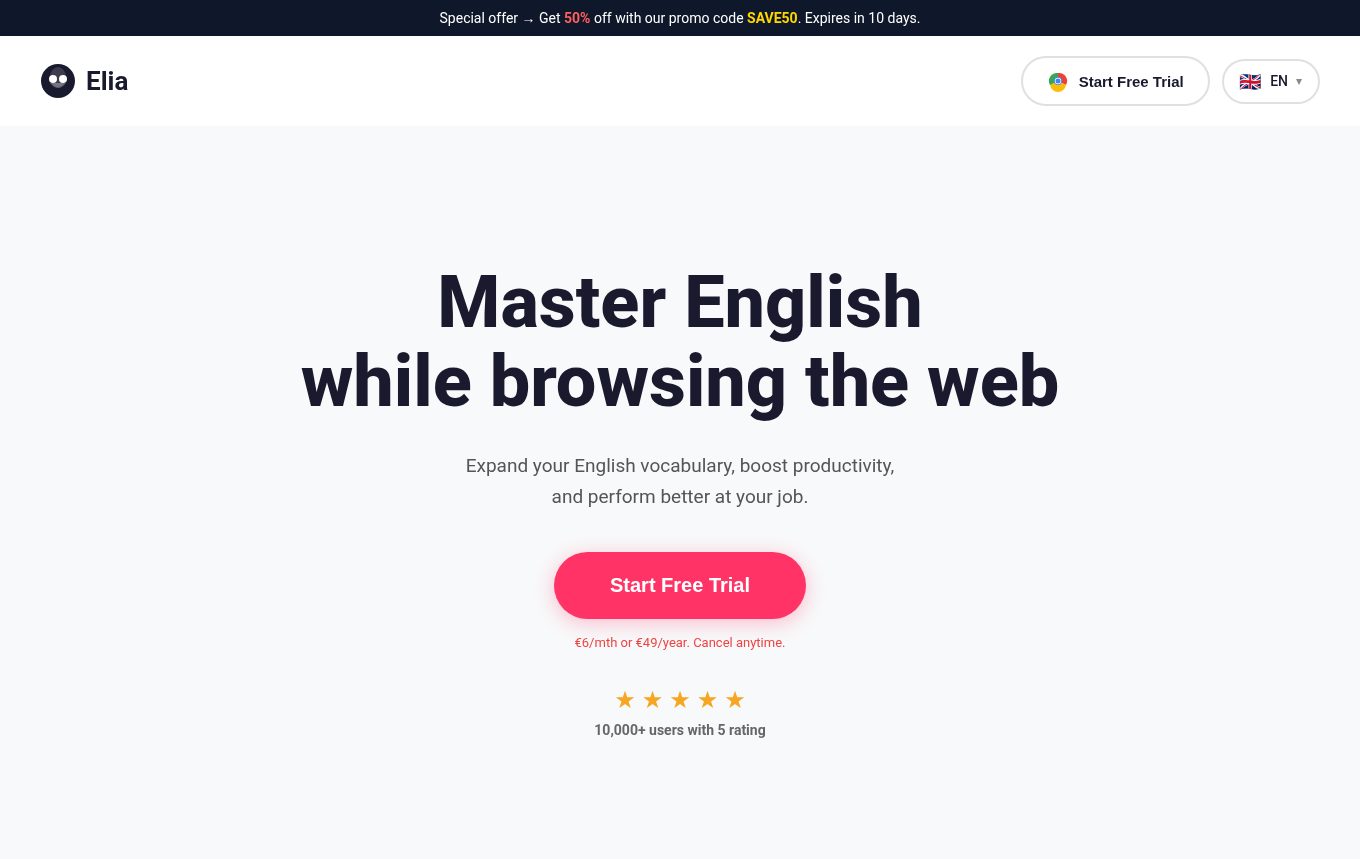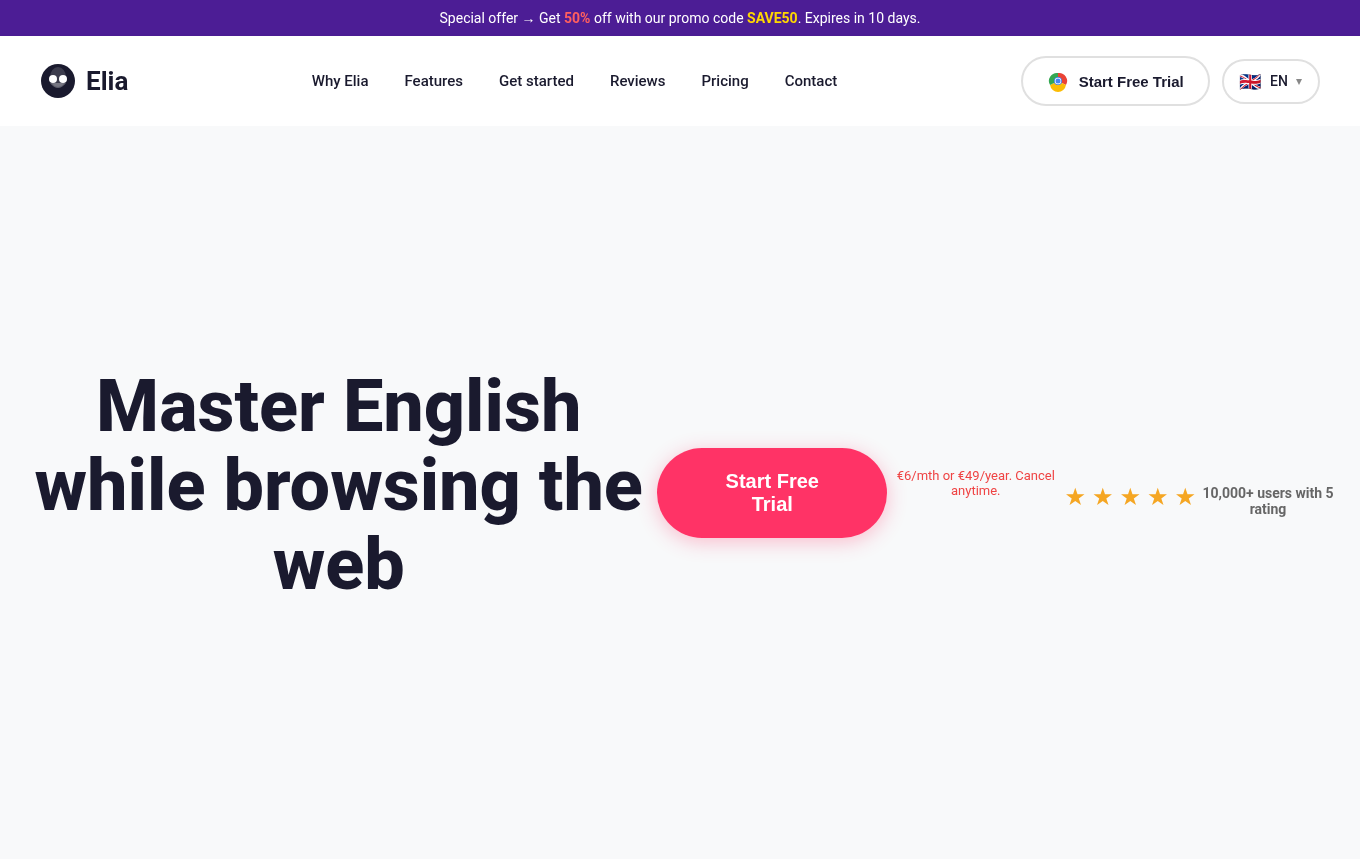--- a/index.html
+++ b/index.html
@@ -1,20 +1,20 @@
 <!DOCTYPE html>
 <html><head>
   <meta charset="utf-8">
   <style>
     * { margin: 0; padding: 0; box-sizing: border-box; }
     body { font-family: -apple-system, BlinkMacSystemFont, 'Segoe UI', Roboto, sans-serif; background: #f8f9fa; color: #1a1a2e; }
 
     
     .top-banner {
-      background: #4c1d95;
+      background: #0f172a;
       color: #fff;
       text-align: center;
       padding: 10px 20px;
       font-size: 14px;
       font-weight: 400;
     }
     .top-banner .highlight-percent { color: #ff5f5f; font-weight: 700; }
     .top-banner .highlight-code { color: #ffd700; font-weight: 700; }
 
     
@@ -86,21 +86,21 @@
       font-weight: 500;
       background: #fff;
     }
     .flag-icon {
       font-size: 18px;
     }
 
     
     .hero {
       display: flex;
-      flex-direction: row;
+      flex-direction: column;
       align-items: center;
       justify-content: center;
       padding: 80px 20px 60px;
       text-align: center;
       background: #f8f9fa;
       min-height: calc(859px - 90px - 40px);
     }
     .hero h1 {
       font-size: 72px;
       font-weight: 800;
@@ -171,28 +171,20 @@
     <svg class="logo-icon" viewBox="0 0 36 36">
       <circle cx="18" cy="18" r="17" fill="#1a1a2e"></circle>
       <ellipse cx="18" cy="14" rx="8" ry="10" fill="#fff" opacity="0.15"></ellipse>
       <path d="M10 20 Q18 30 26 20" fill="#fff" opacity="0.3"></path>
       <circle cx="13" cy="16" r="4" fill="#fff"></circle>
       <circle cx="23" cy="16" r="4" fill="#fff"></circle>
     </svg>
     <span class="logo-text">Elia</span>
   </a>
 
-  <nav>
-    <a href="#">Why Elia</a>
-    <a href="#">Features</a>
-    <a href="#">Get started</a>
-    <a href="#">Reviews</a>
-    <a href="#">Pricing</a>
-    <a href="#">Contact</a>
-  </nav>
 
   <div class="header-right">
     <button class="btn-start-trial-header">
 
       <svg class="chrome-svg" viewBox="0 0 22 22">
         <circle cx="11" cy="11" r="11" fill="#fff"></circle>
 
         <path d="M11 11 L11 3 A8 8 0 0 1 18.93 15 Z" fill="#EA4335"></path>
         <path d="M11 11 L18.93 15 A8 8 0 0 1 3.07 15 Z" fill="#FBBC05"></path>
         <path d="M11 11 L3.07 15 A8 8 0 0 1 11 3 Z" fill="#34A853"></path>
@@ -211,20 +203,24 @@
     </div>
   </div>
 </header>
 
 <section class="hero">
   <h1>
     <span>Master English</span>
     <span class="line2">while browsing the web</span>
   </h1>
 
+  <p class="hero-subtitle">
+    <span>Expand your English vocabulary, boost productivity,</span><br>
+    <span>and perform better at your job.</span>
+  </p>
 
   <button class="btn-start-trial-hero">
     <span>Start Free Trial</span>
   </button>
 
   <p class="pricing-note">€6/mth or €49/year. Cancel anytime.</p>
 
   <div class="stars-row">
     <span class="star">★</span>
     <span class="star">★</span>

